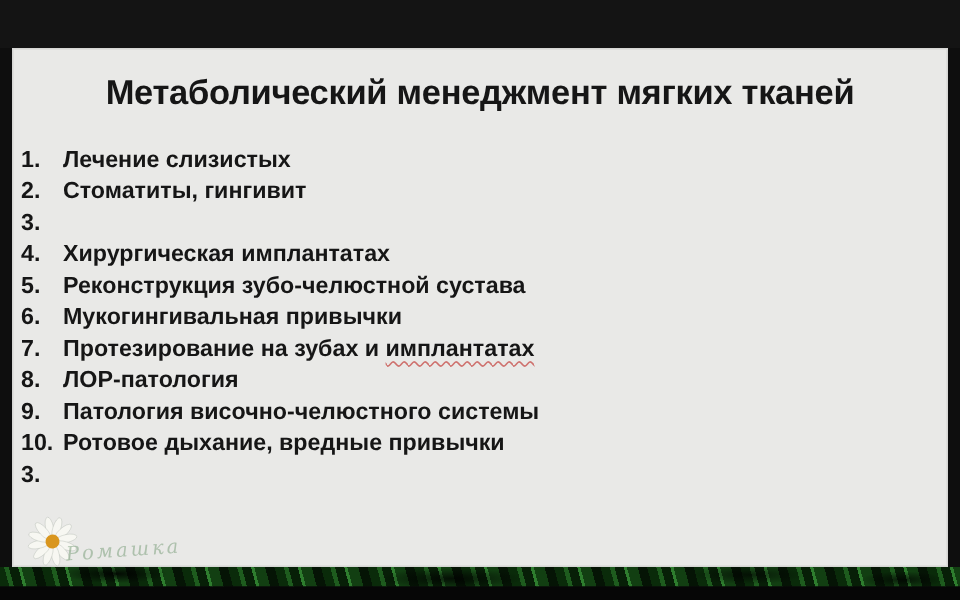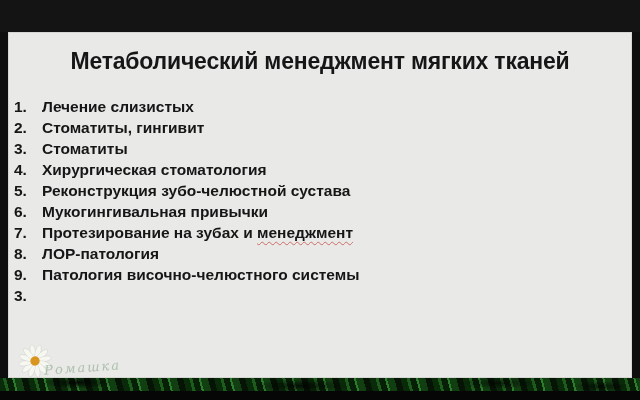--- a/index.html
+++ b/index.html
@@ -85,45 +85,48 @@
         <div class="row">
           <span class="num">1.</span>
           <span class="txt">Лечение слизистых</span>
         </div>
         <div class="row">
           <span class="num">2.</span>
           <span class="txt">Стоматиты, гингивит</span>
         </div>
         <div class="row">
           <span class="num">3.</span>
-          <span class="txt">Стоматиты</span>
         </div>
         <div class="row">
           <span class="num">4.</span>
-          <span class="txt">Хирургическая стоматология</span>
+          <span class="txt">Хирургическая имплантатах</span>
         </div>
         <div class="row">
           <span class="num">5.</span>
           <span class="txt">Реконструкция зубо-челюстной сустава</span>
         </div>
         <div class="row">
           <span class="num">6.</span>
           <span class="txt">Мукогингивальная привычки</span>
         </div>
         <div class="row">
           <span class="num">7.</span>
-          <span class="txt">Протезирование на зубах и <span class="spell">менеджмент</span></span>
+          <span class="txt">Протезирование на зубах и <span class="spell">имплантатах</span></span>
         </div>
         <div class="row">
           <span class="num">8.</span>
           <span class="txt">ЛОР-патология</span>
         </div>
         <div class="row">
           <span class="num">9.</span>
           <span class="txt">Патология височно-челюстного системы</span>
+        </div>
+        <div class="row">
+          <span class="num">10.</span>
+          <span class="txt">Ротовое дыхание, вредные привычки</span>
         </div>
         <div class="row">
           <span class="num">3.</span>
         </div>
       </div>
 
     <div class="logo-wrap">
       <svg class="daisy" width="34" height="34" viewBox="0 0 40 40">
         <g id="petals">
             <ellipse cx="20" cy="9" rx="3.1" ry="8.5" fill="#f7f7f2" stroke="rgba(150,160,150,0.5)" stroke-width="0.4" transform="rotate(0 20 20)"></ellipse>

